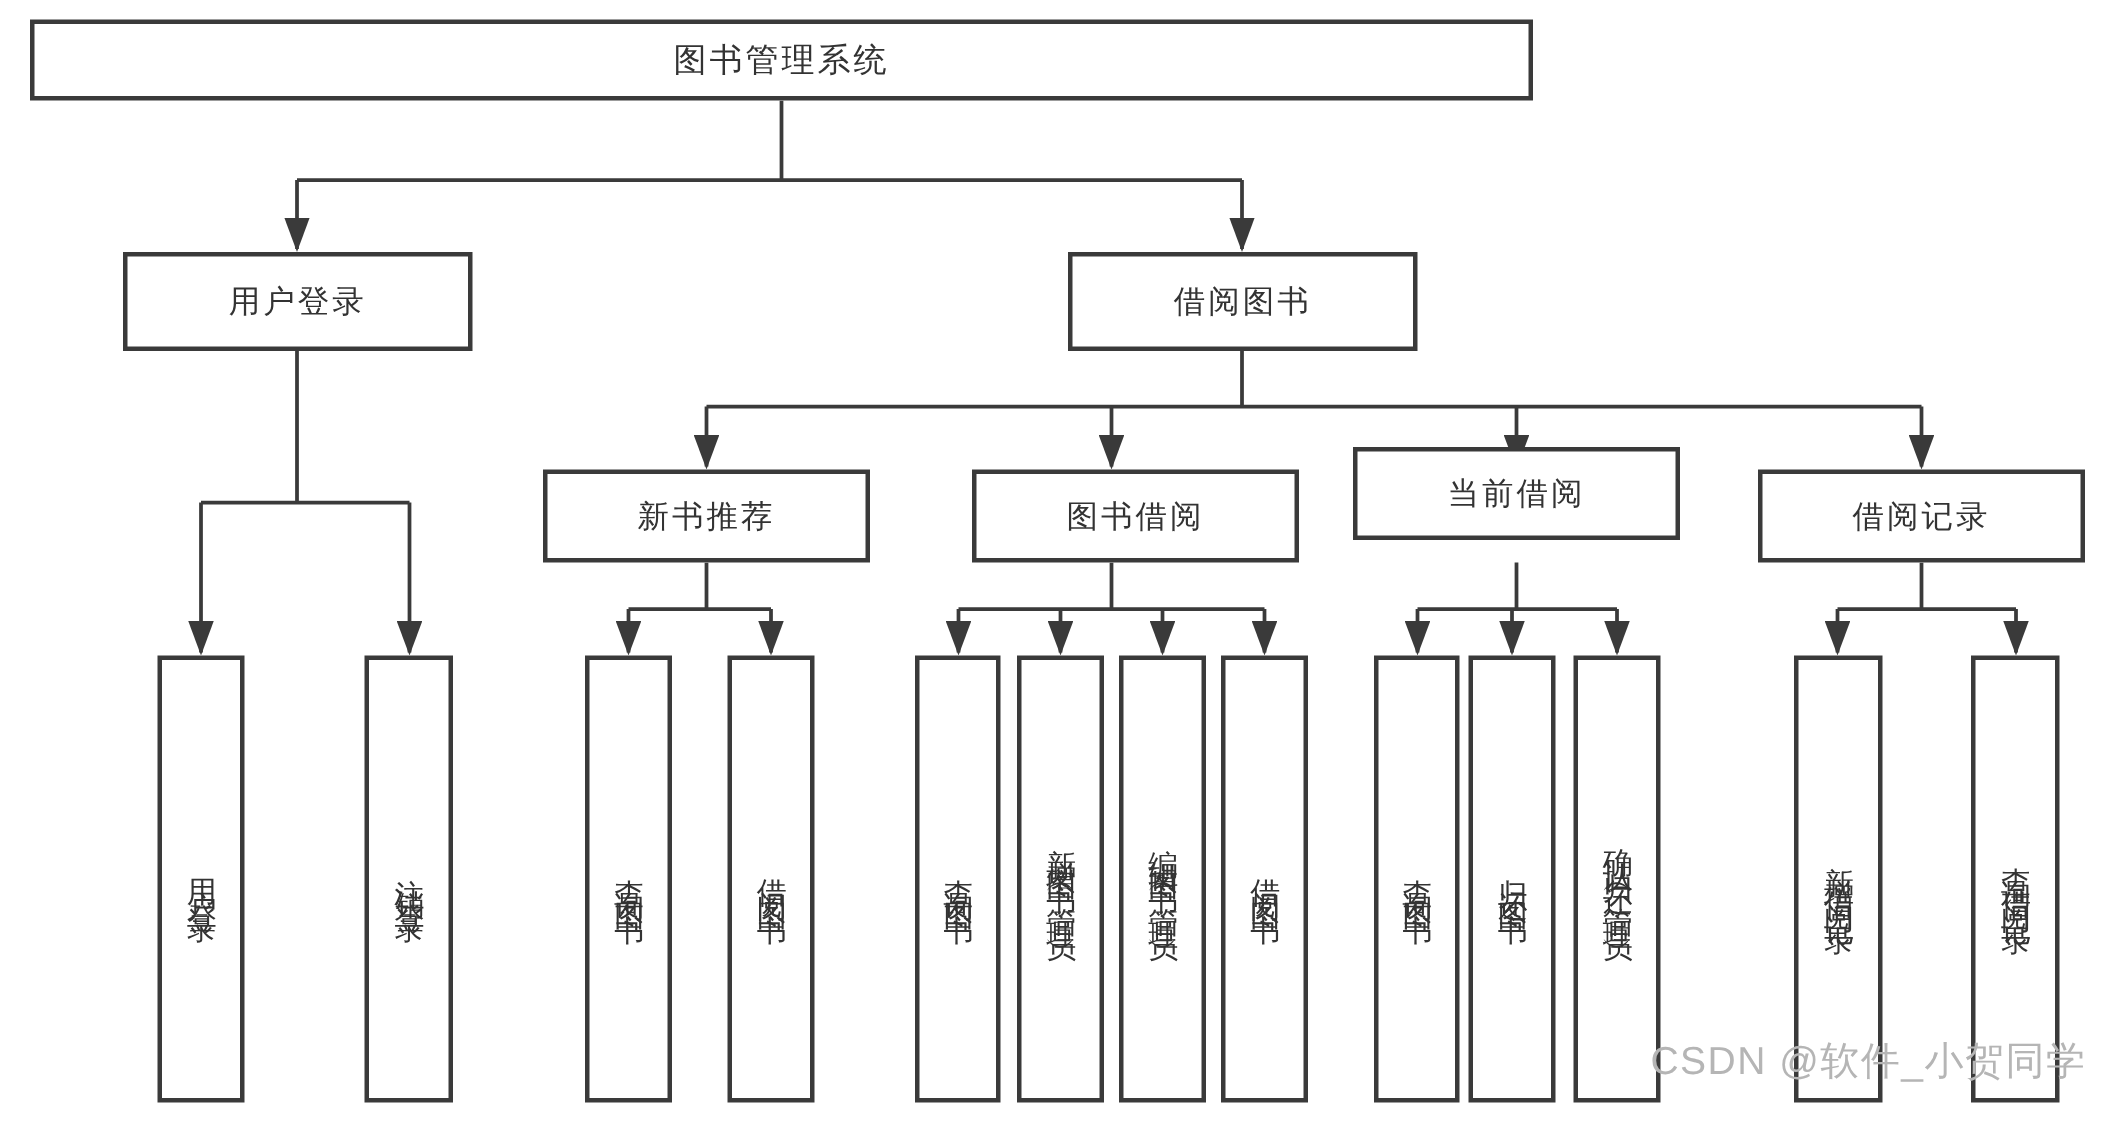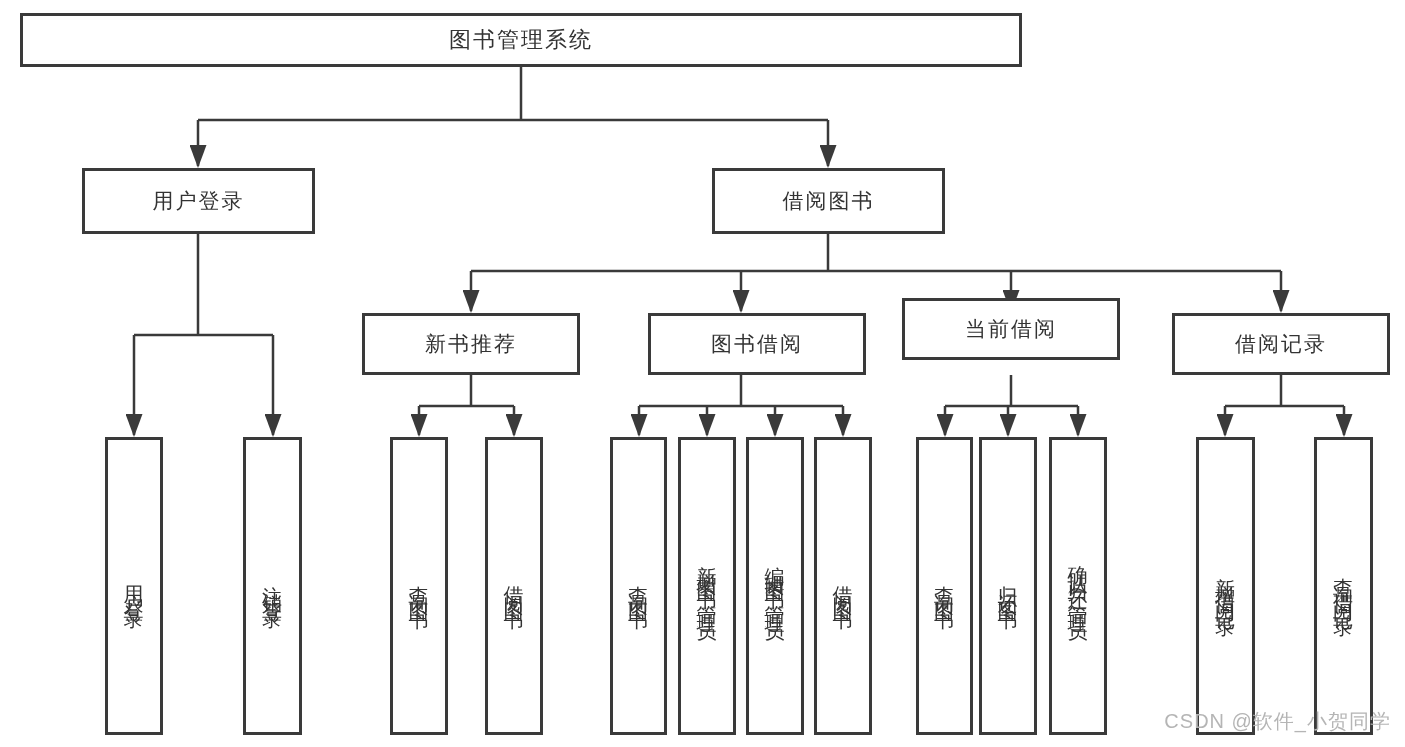--- a/index.html
+++ b/index.html
@@ -27,22 +27,22 @@
     border:3px solid var(--line); background:#fff;
     display:flex; align-items:center; justify-content:center;
     color:var(--text);
   }
   .vtext{
     writing-mode:vertical-rl; text-orientation:mixed;
     font-size:20px; letter-spacing:8px; line-height:1;
     color:var(--text);
   }
   .watermark{
-    position:absolute; right:14px; bottom:12px;
-    color:var(--watermark); font-size:20px; letter-spacing:1px;
+    position:absolute; right:14px; bottom:22px;
+    color:var(--watermark); font-size:26px; letter-spacing:1px;
     z-index:5; white-space:nowrap;
   }
 </style>
 </head>
 <body>
 
 <div class="stage">
 
   <svg class="wires" viewBox="0 0 1405 747" xmlns="http://www.w3.org/2000/svg">
     <defs>

